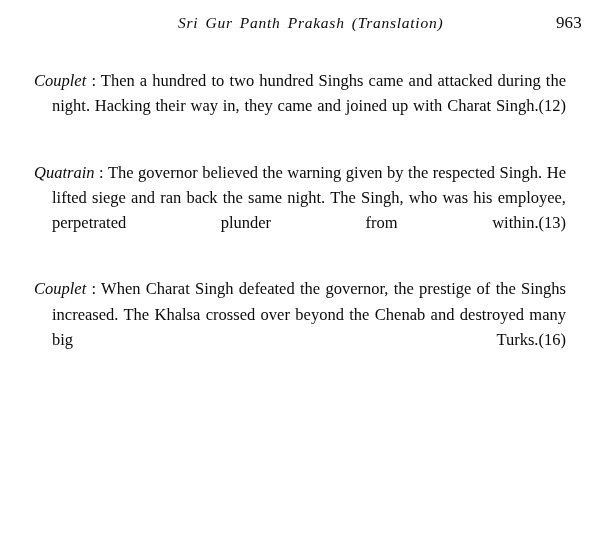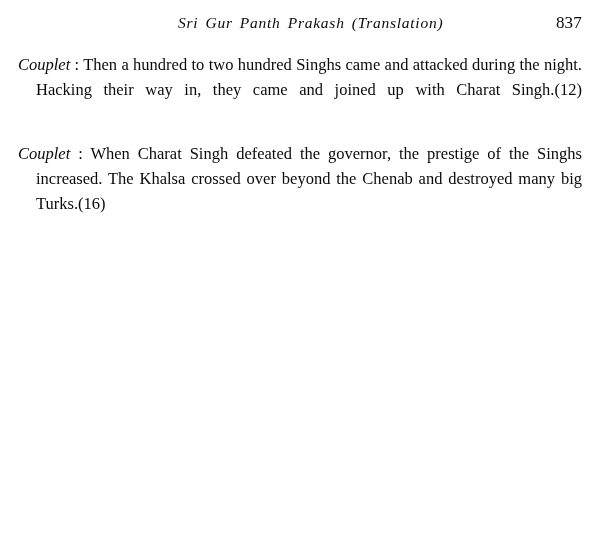--- a/index.html
+++ b/index.html
@@ -54,21 +54,21 @@
 
   
   .text-block {
     position: absolute;
     top: 52px;
     left: 18px;
     width: 564px;
   }
 
   .verse {
-    margin: 0;
+    margin: 16px;
     text-align: justify;
     text-justify: inter-word;
     font-size: 16.5px;
     line-height: 25.2px;
     padding-left: 18px;
     text-indent: -18px;
   }
   .verse:last-child { text-align: justify; }
 
   
@@ -88,21 +88,22 @@
     font-style: normal;
   }
 </style>
 </head>
 <body style="background: rgb(255, 255, 255); color: rgb(10, 10, 10);">
 
 <div class="page">
 
   <div class="running-head">
     <span class="running-head-title">Sri Gur Panth Prakash (Translation)</span>
-    <span class="running-head-folio">837</span>
+    <span class="running-head-folio">963</span>
   </div>
 
   <div class="text-block">
       <p class="verse" id="verse-12"><span class="label">Couplet</span><span class="colon"> : </span><span>Then a hundred to two hundred Singhs came and attacked during the night. Hacking their way in, they came and joined up with Charat Singh.(12)</span></p>
+      <p class="verse gap-before" id="verse-13"><span class="label">Quatrain</span><span class="colon"> : </span><span>The governor believed the warning given by the respected Singh. He lifted siege and ran back the same night. The Singh, who was his employee, perpetrated plunder from within.(13)</span></p>
       <p class="verse gap-before" id="verse-16"><span class="label">Couplet</span><span class="colon"> : </span><span>When Charat Singh defeated the governor, the prestige of the Singhs increased. The Khalsa crossed over beyond the Chenab and destroyed many big Turks.(16)</span></p>
     </div>
 
 </div>
 
 </body></html>

